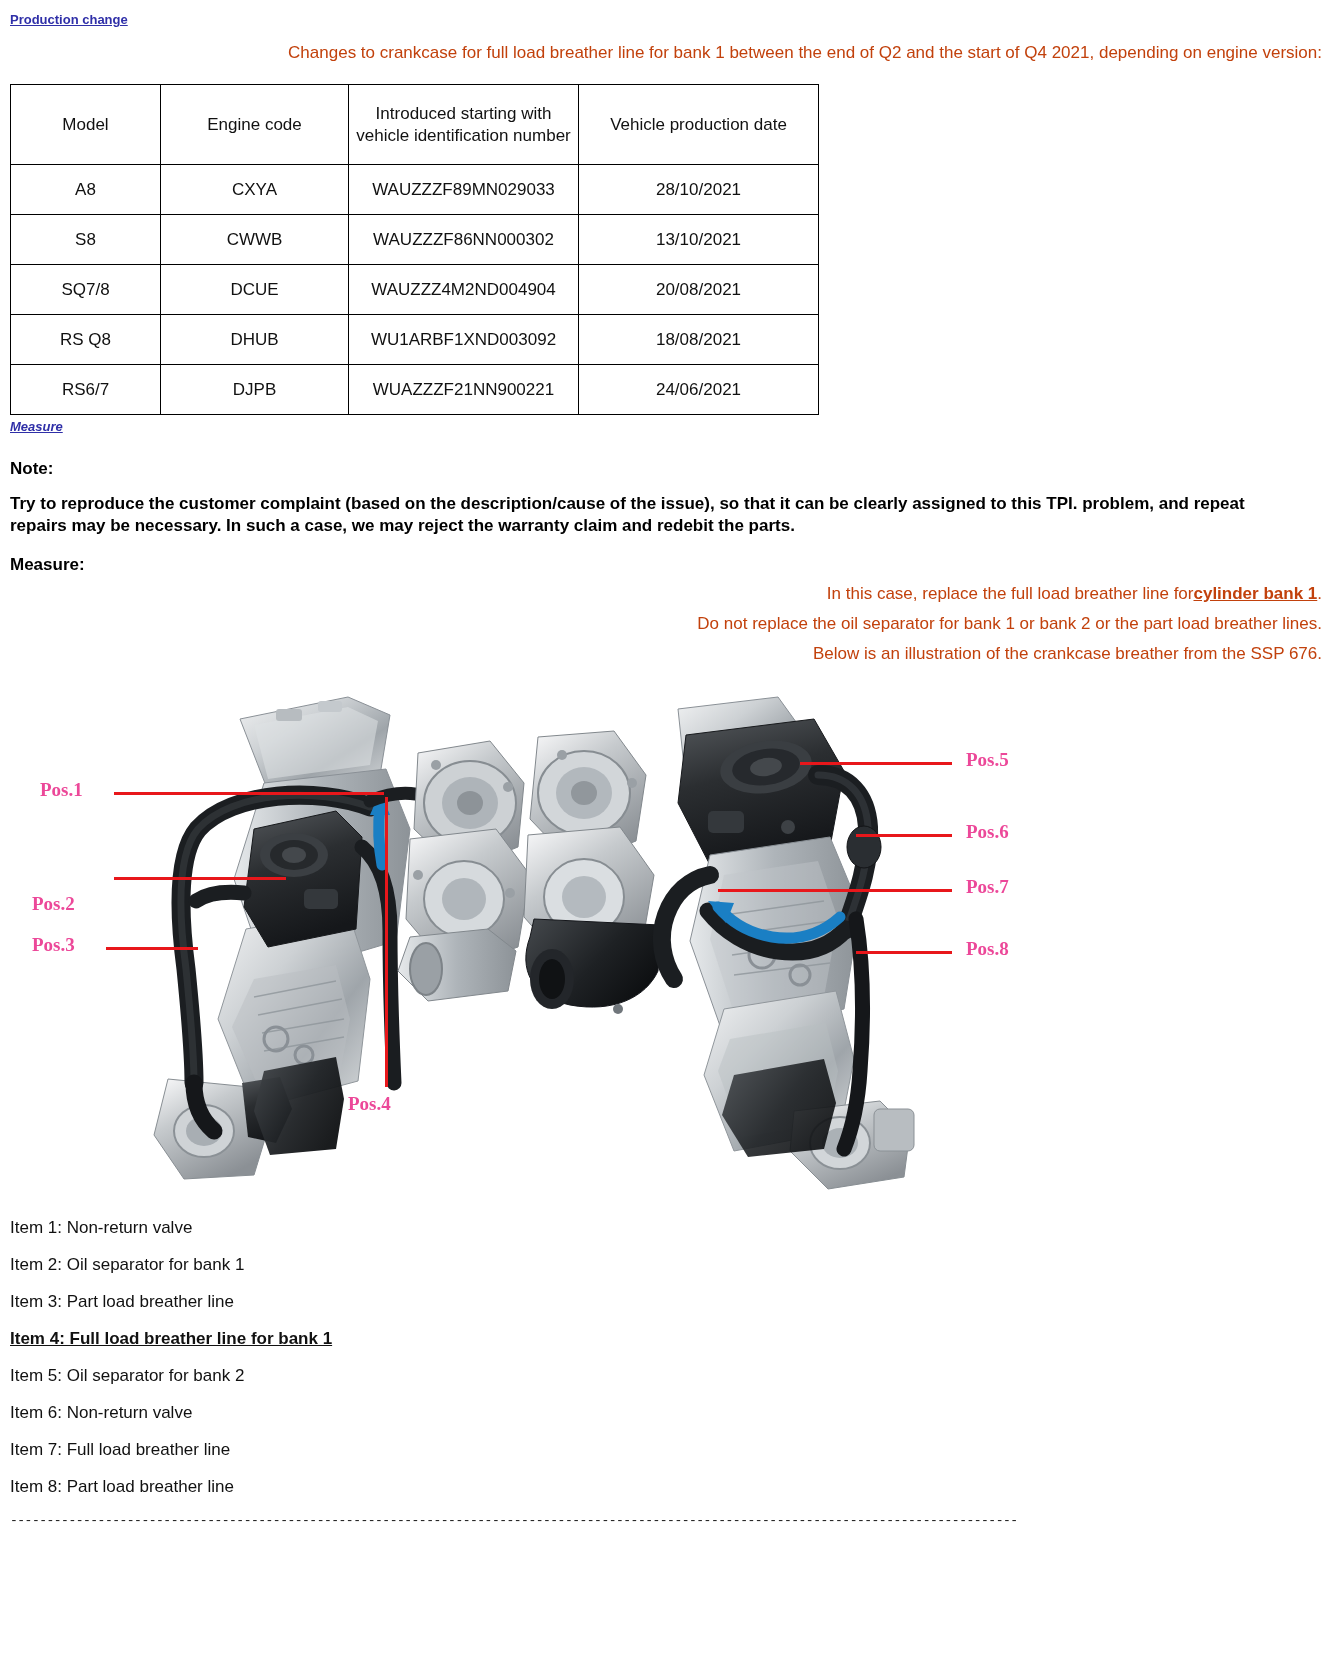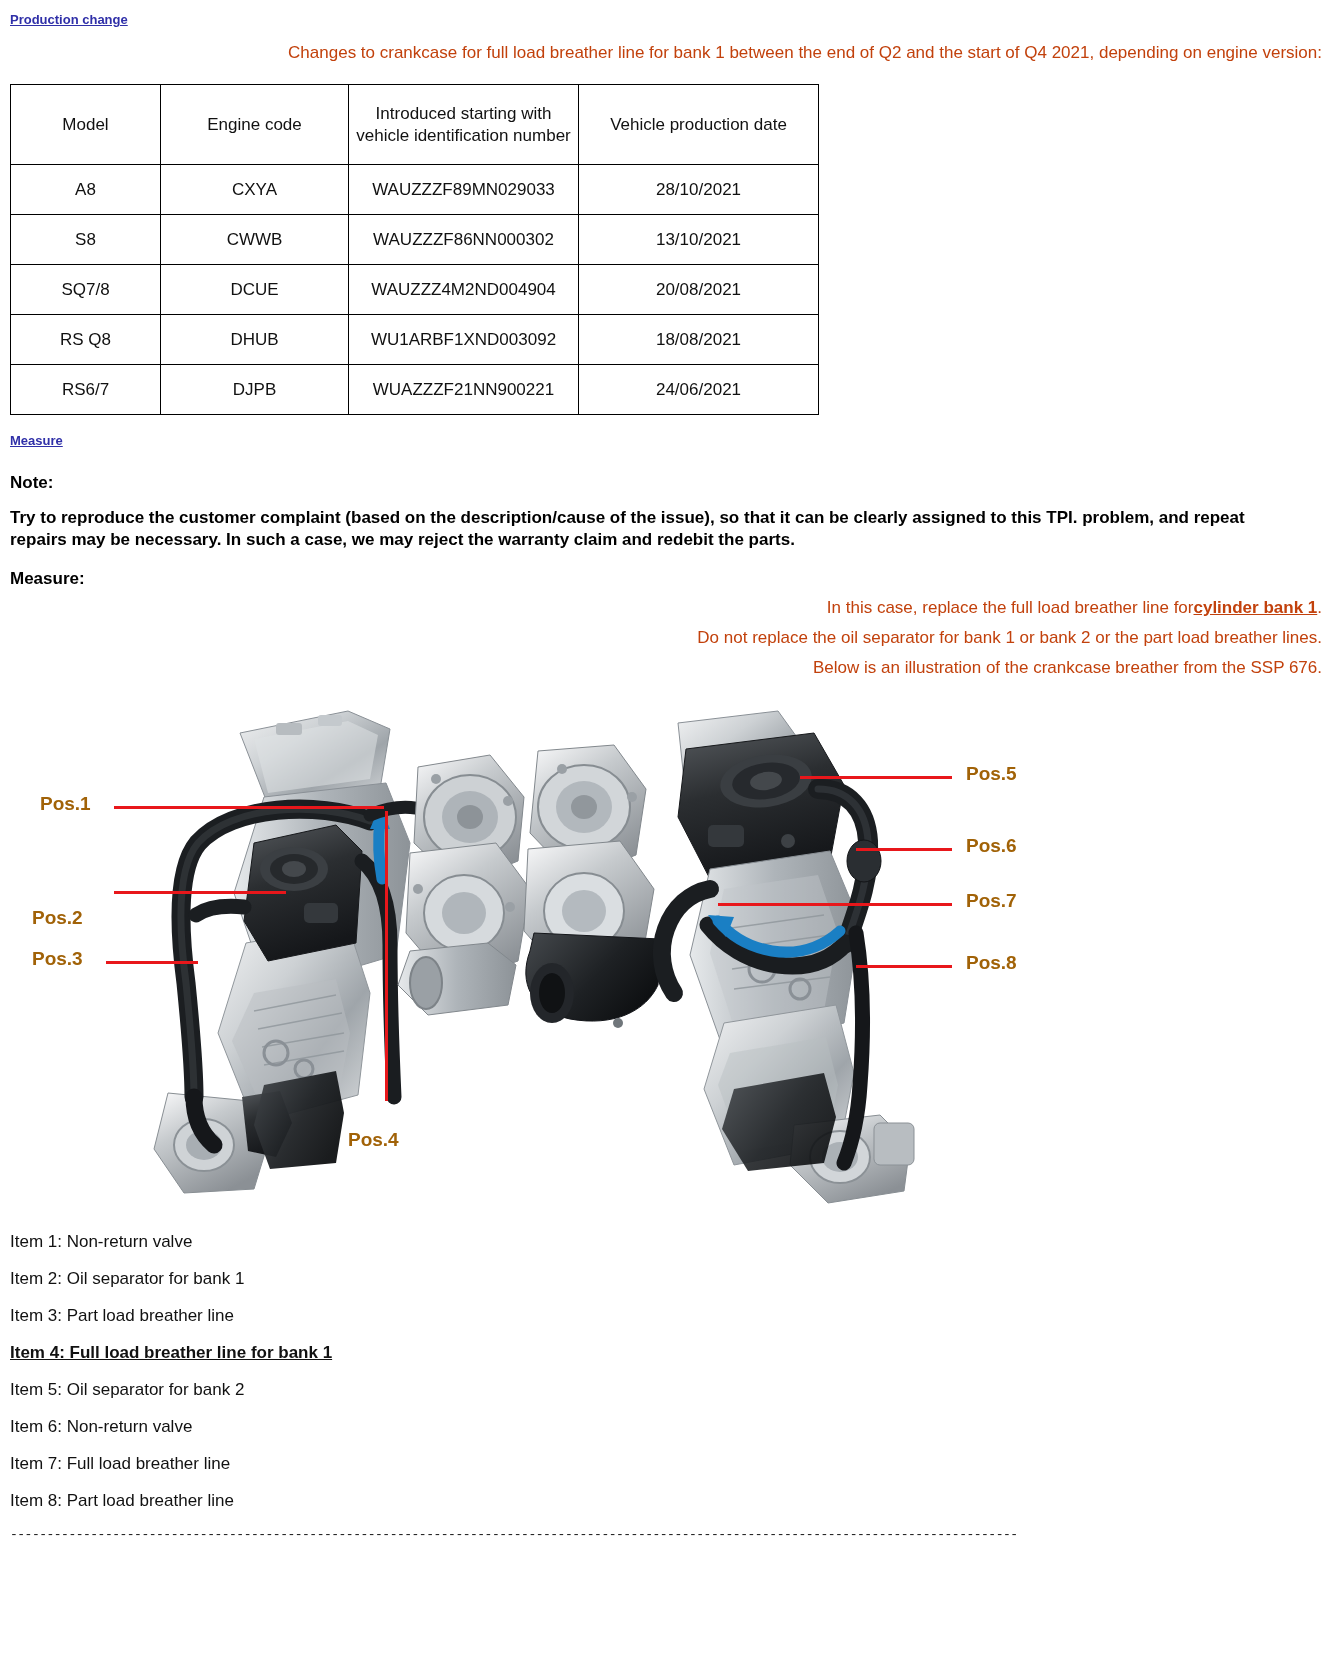--- a/index.html
+++ b/index.html
@@ -85,24 +85,24 @@
     width: 1005px;
     height: 520px;
     margin: 14px 0 0 8px;
     background: #ffffff;
     overflow: hidden;
   }
   .fig-canvas { position: absolute; inset: 0; }
 
   .pos-label {
     position: absolute;
-    font-family: Liberation Sans, sans-serif;
+    font-family: Liberation Serif, serif;
     font-size: 19px;
     font-weight: 600;
-    color: #a16207;
+    color: #ec4899;
     white-space: nowrap;
   }
   .leader {
     position: absolute;
     height: 3px;
     background: #e8171b;
   }
   .leader-v {
     position: absolute;
     width: 3px;
@@ -184,21 +184,21 @@
       </tr>
       <tr>
         <td>RS6/7</td>
         <td>DJPB</td>
         <td>WUAZZZF21NN900221</td>
         <td>24/06/2021</td>
       </tr>
     </tbody>
   </table>
 
-  <a href="#" class="section-link" style="margin-top:14px;">Measure</a>
+  <a href="#" class="section-link" style="font-style:italic;">Measure</a>
 
   <div class="note-label">Note:</div>
   <div class="note-body">Try to reproduce the customer complaint (based on the description/cause of the issue), so that it can be clearly assigned to this TPI. problem, and repeat repairs may be necessary. In such a case, we may reject the warranty claim and redebit the parts.</div>
 
   <div class="measure-label">Measure:</div>
 
   <div class="para"><span>In this case, replace the full load breather line for</span><u class="strong-u">cylinder bank 1</u><span>.</span></div>
 
   <div class="para">Do not replace the oil separator for bank 1 or bank 2 or the part load breather lines.</div>
   <div class="para">Below is an illustration of the crankcase breather from the SSP 676.</div>
@@ -371,21 +371,21 @@
     <div class="pos-label" style="left:22px; top:100px;">Pos.1</div>
     <div class="leader" style="left:96px; top:113px; width:270px;"></div>
 
     <div class="pos-label" style="left:14px; top:192px;margin-top:22px;">Pos.2</div>
     <div class="leader" style="left:96px; top:198px; width:172px;"></div>
 
     <div class="pos-label" style="left:14px; top:255px;">Pos.3</div>
     <div class="leader" style="left:88px; top:268px; width:92px;"></div>
 
     <div class="leader-v" style="left:367px; top:118px; height:290px;"></div>
-    <div class="pos-label" style="left:330px; top:436px;">Pos.4</div>
+    <div class="pos-label" style="left:330px; top:414px;">Pos.4</div>
 
     <div class="leader" style="left:782px; top:83px; width:152px;"></div>
     <div class="pos-label" style="left:948px; top:70px;">Pos.5</div>
 
     <div class="leader" style="left:838px; top:155px; width:96px;"></div>
     <div class="pos-label" style="left:948px; top:142px;">Pos.6</div>
 
     <div class="leader" style="left:700px; top:210px; width:234px;"></div>
     <div class="pos-label" style="left:948px; top:197px;">Pos.7</div>
 

